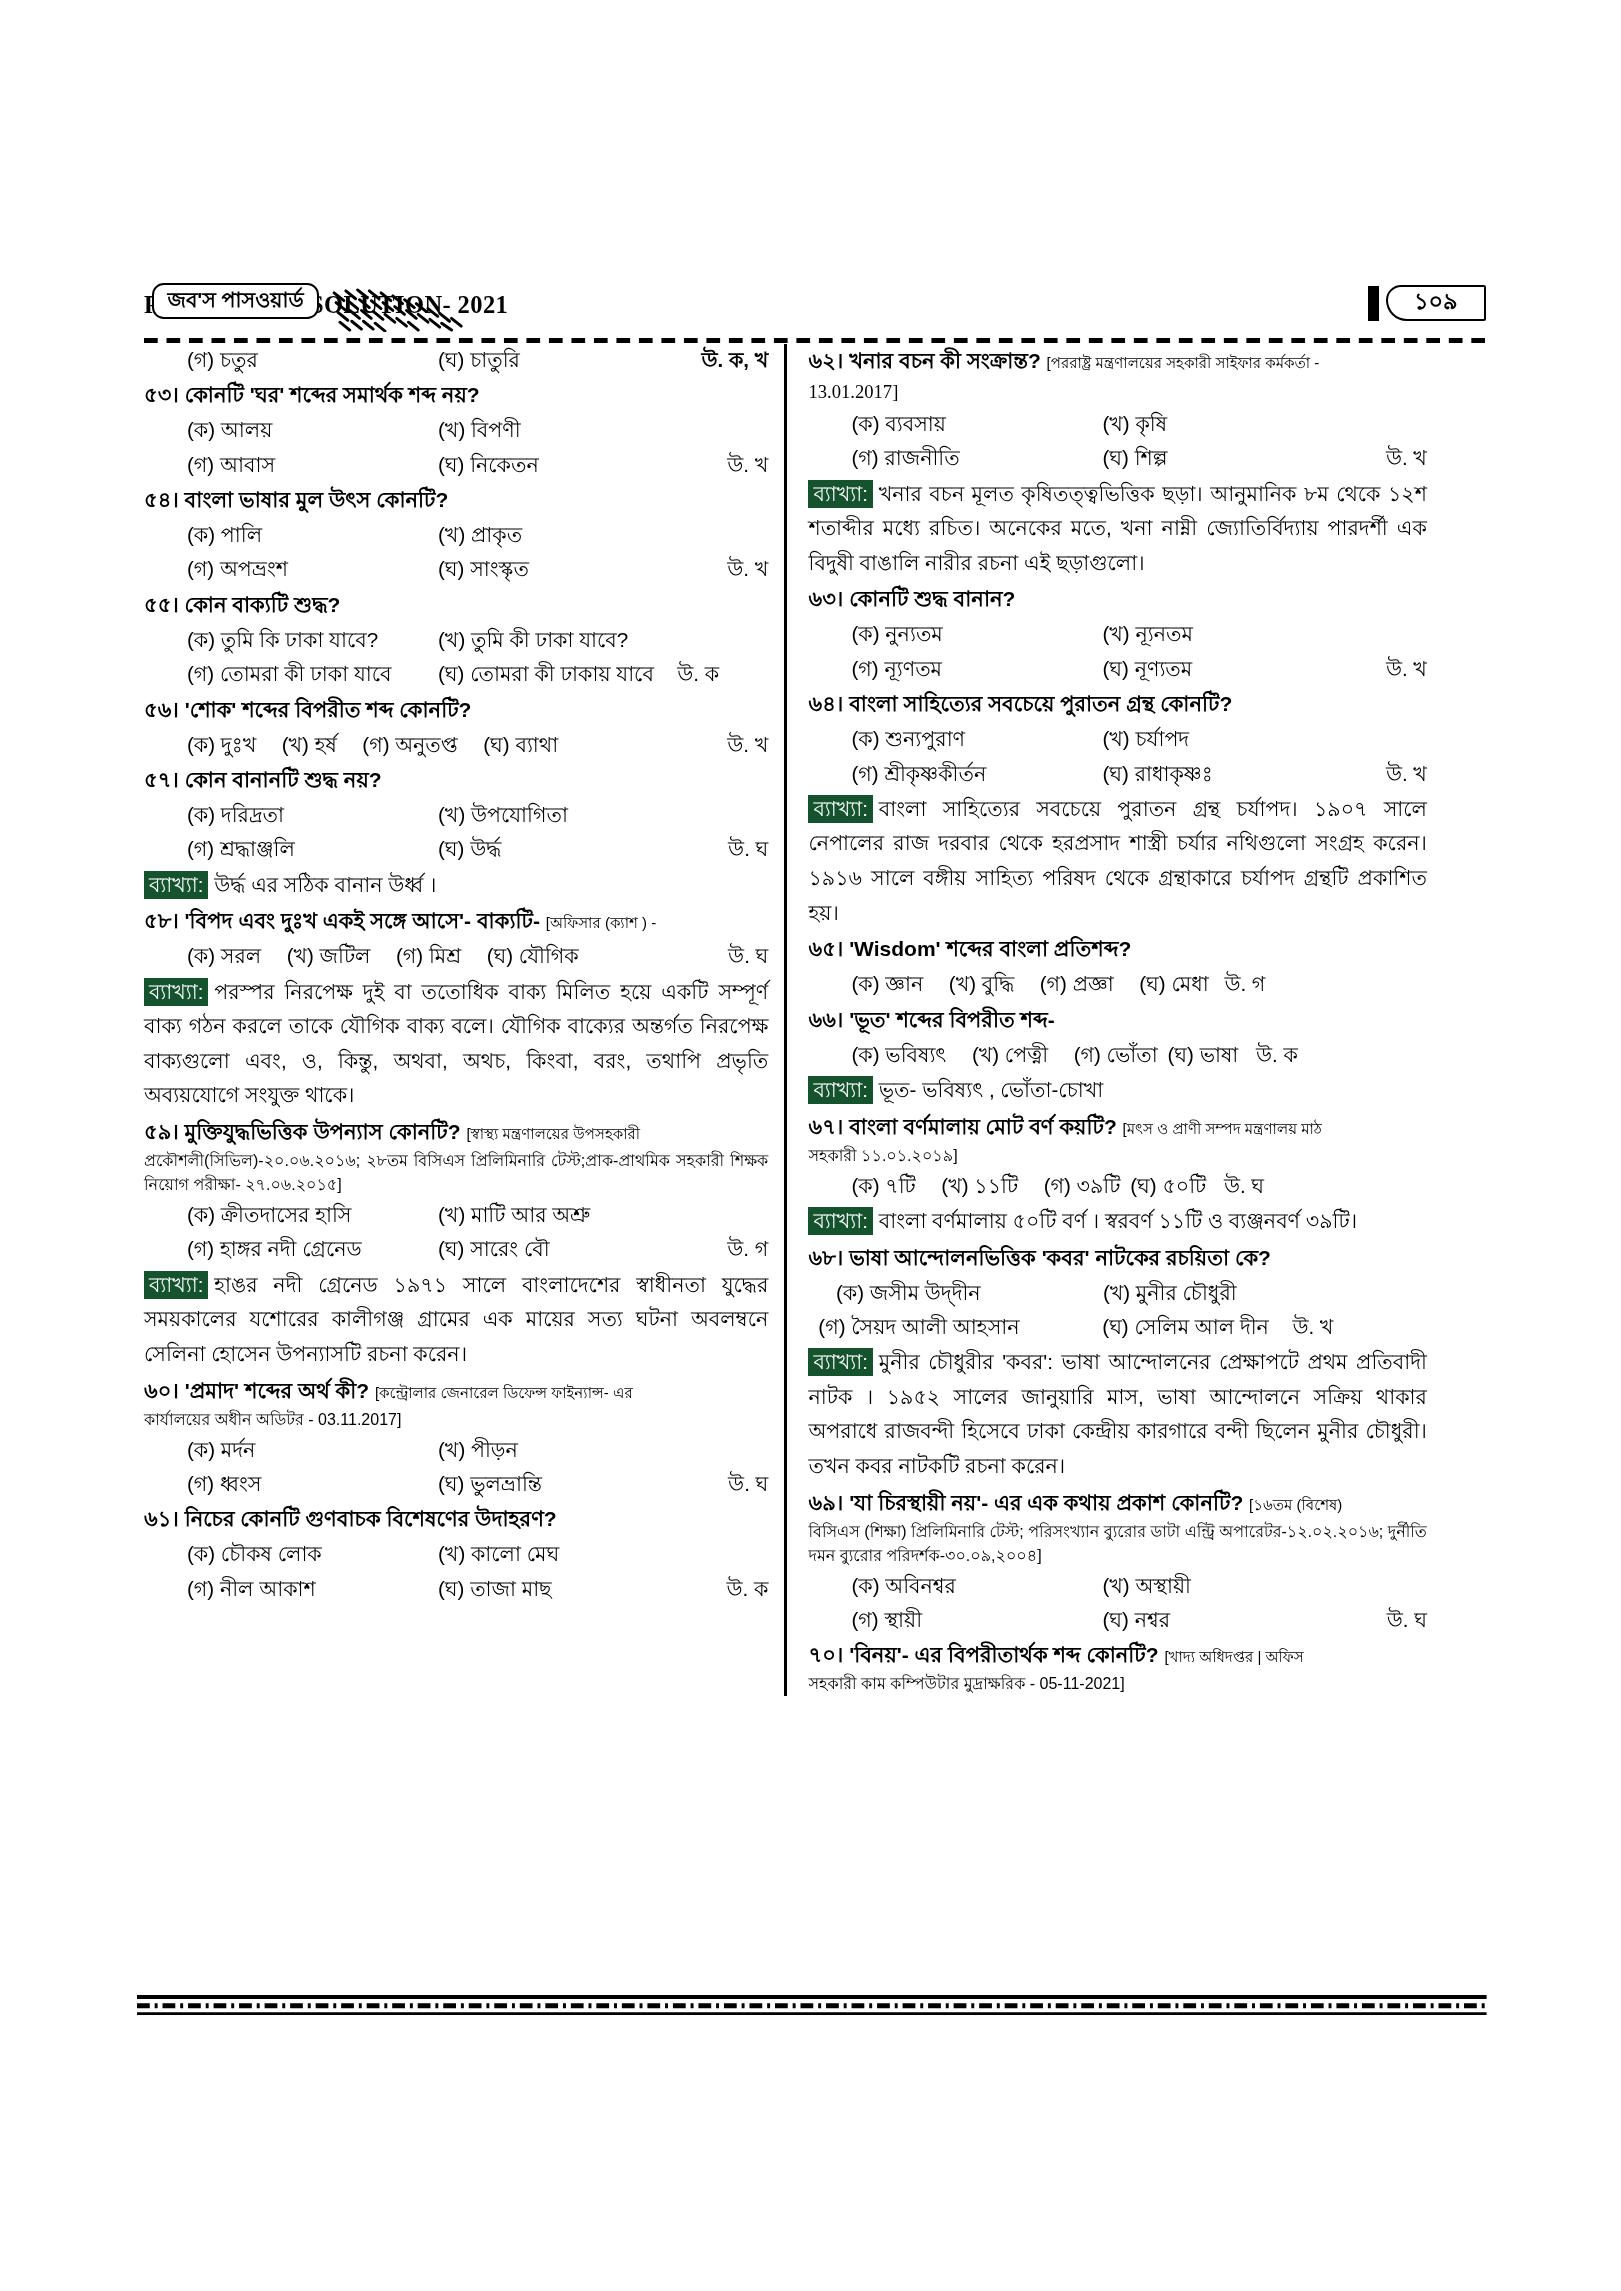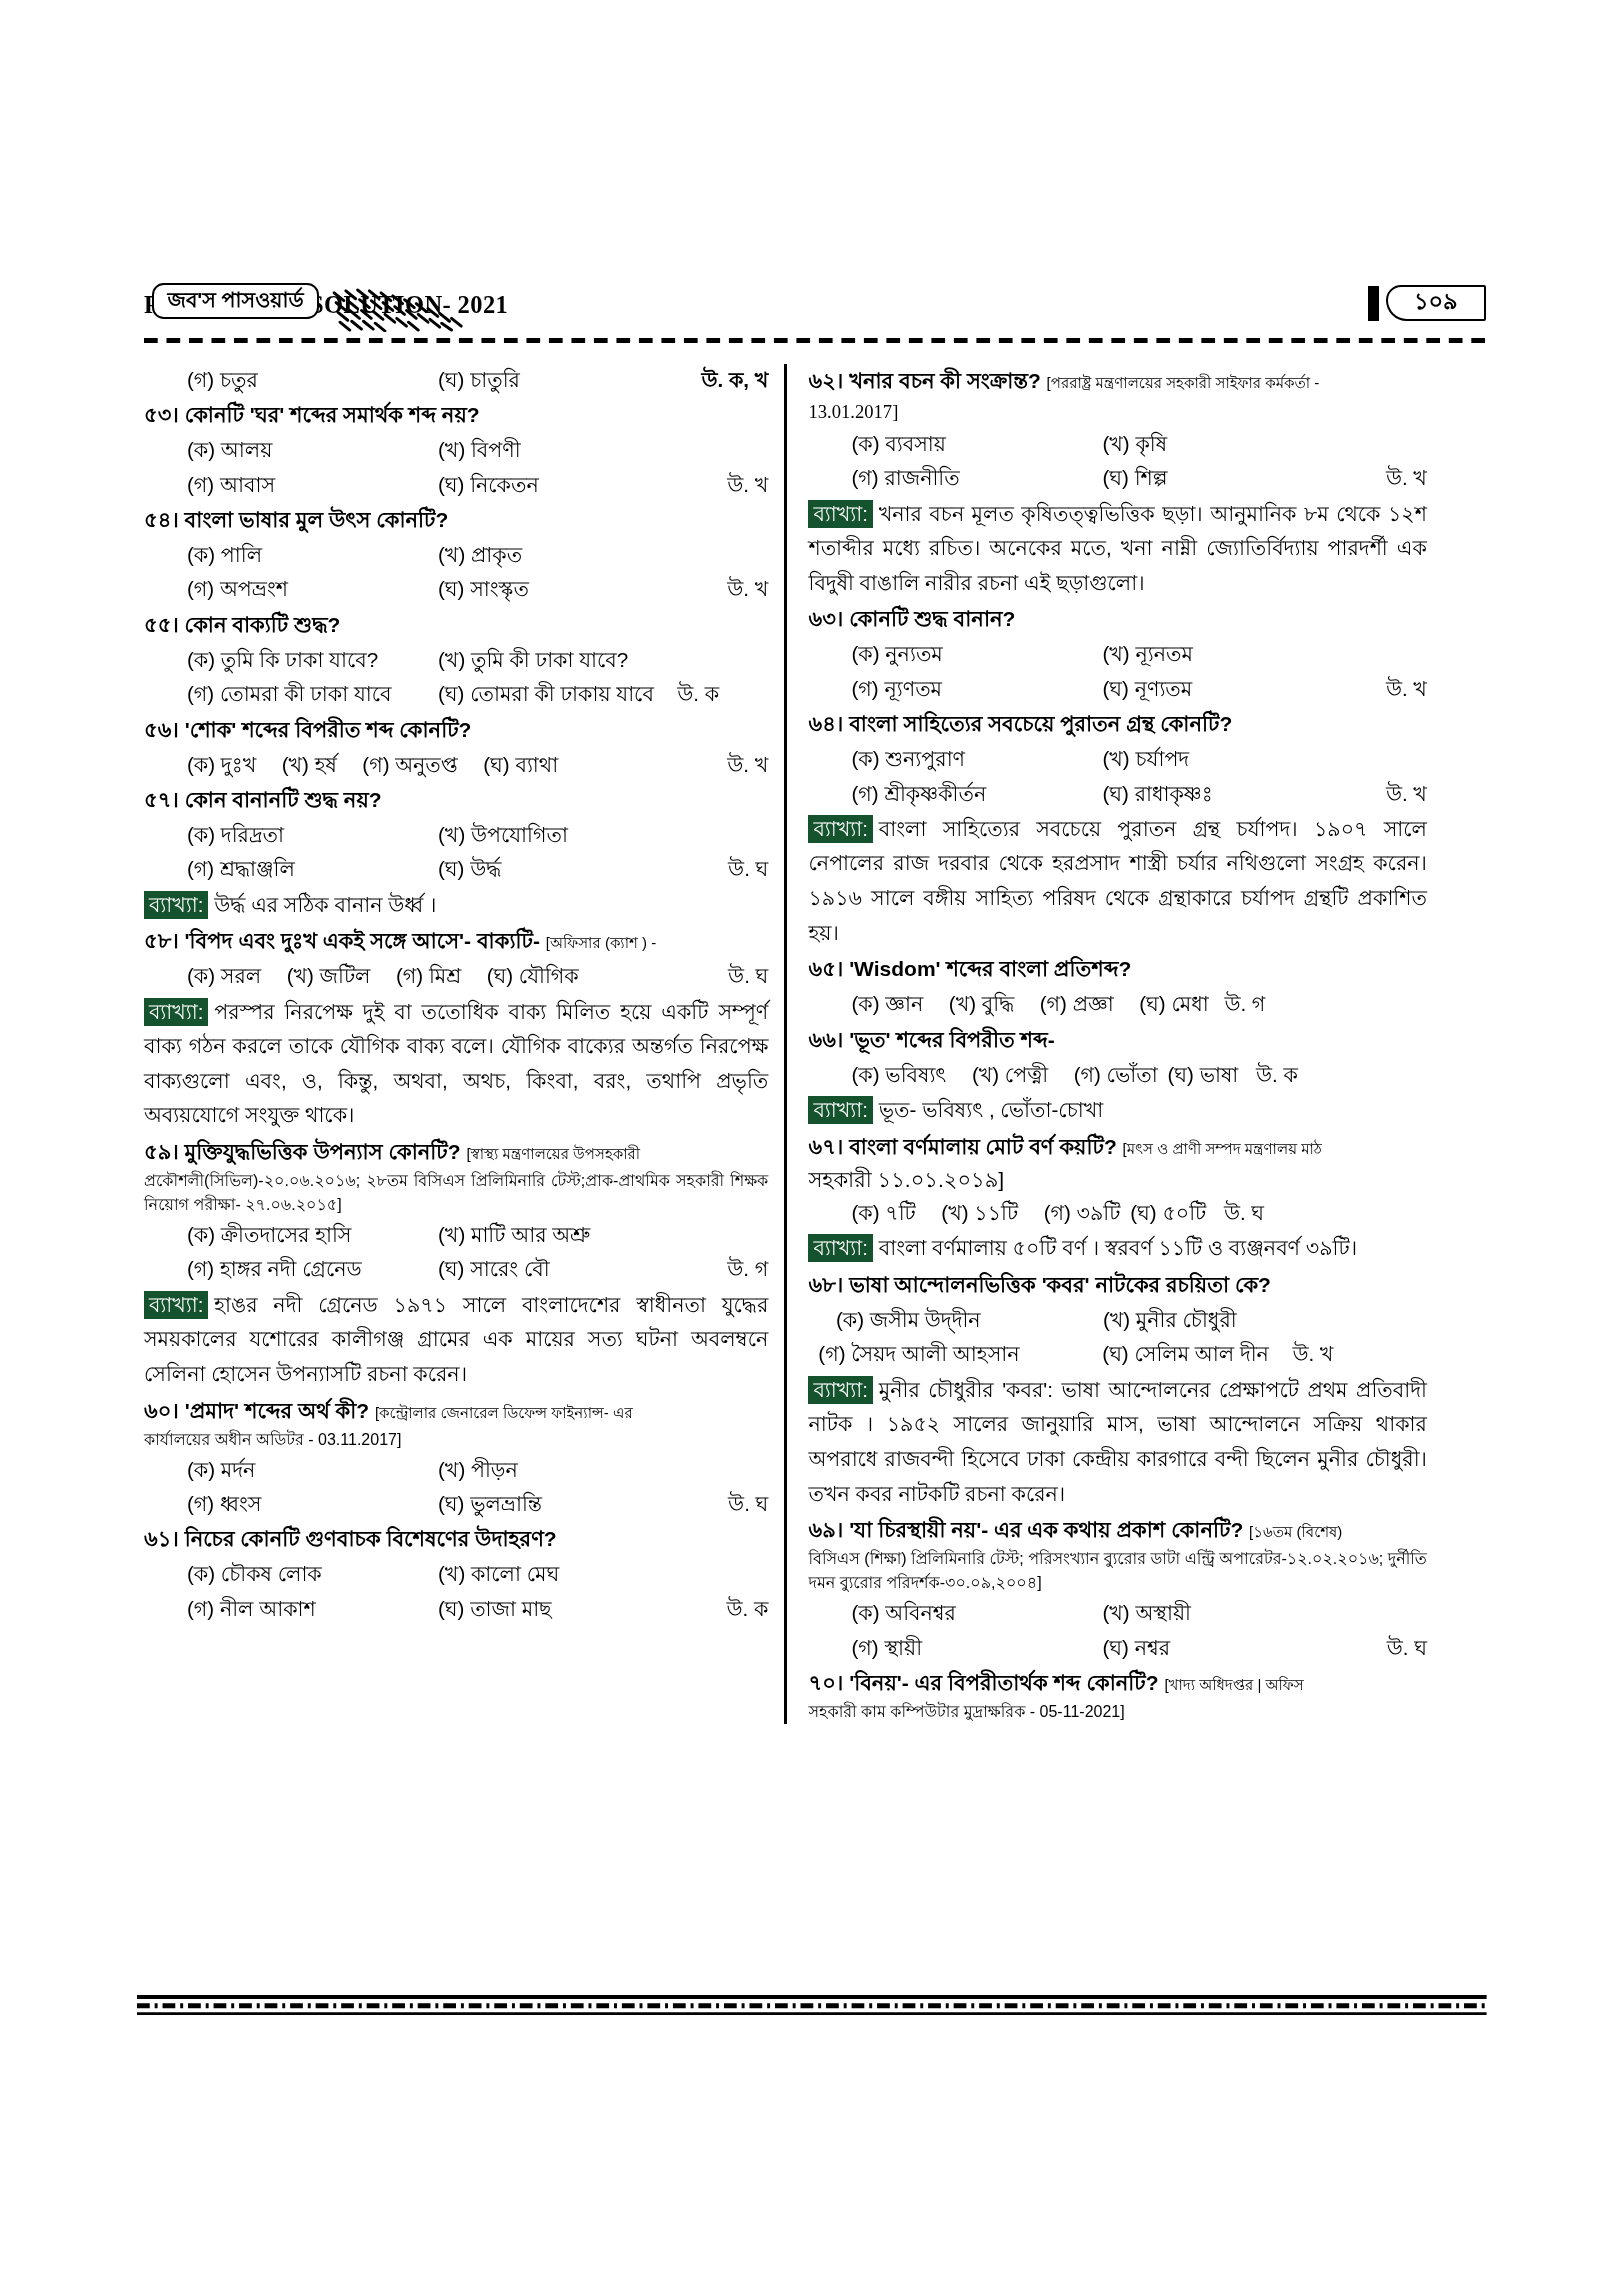--- a/index.html
+++ b/index.html
@@ -94,21 +94,21 @@
     left: 0;
     right: 0;
     top: 59px;
     height: 4.9px;
   }
 
   
   .columns {
     position: relative;
     display: flex;
-    margin-top: 22px;
+    margin-top: 2px;
   }
   .col {
     width: 640px;
     box-sizing: border-box;
   }
   .col-left { padding-right: 15.7px; }
   .col-right { padding-left: 21.6px; }
   .col-divider {
     width: 2.9px;
     background: #000;
@@ -444,21 +444,21 @@
             <div class="o" style="margin-right:7.8px">(ঘ) ভাষা</div>
             <div class="ans inline" style="margin-left:0">উ. ক</div>
           </div>
           <div class="expl">
             <span class="expl-tag">ব্যাখ্যা:</span><span>ভূত- ভবিষ্যৎ , ভোঁতা-চোখা</span>
           </div>
         </div>
 
         <div>
           <div class="q"><span>৬৭।</span> <span>বাংলা বর্ণমালায় মোট বর্ণ কয়টি?</span> <span class="src">[মৎস ও প্রাণী সম্পদ মন্ত্রণালয় মাঠ</span></div>
-          <div class="mono-src tight" style="font-family:'Liberation Sans',sans-serif;font-size:21px">সহকারী ১১.০১.২০১৯]</div>
+          <div class="mono-src tight" style="font-family:'Liberation Sans',sans-serif;font-size:16px">সহকারী ১১.০১.২০১৯]</div>
           <div class="opts four">
             <div class="o">(ক) ৭টি</div>
             <div class="o">(খ) ১১টি</div>
             <div class="o" style="margin-right:9.8px">(গ) ৩৯টি</div>
             <div class="o" style="margin-right:7.8px">(ঘ) ৫০টি</div>
             <div class="ans inline" style="margin-left:0">উ. ঘ</div>
           </div>
           <div class="expl">
             <span class="expl-tag">ব্যাখ্যা:</span><span>বাংলা বর্ণমালায় ৫০টি বর্ণ । স্বরবর্ণ ১১টি ও ব্যঞ্জনবর্ণ ৩৯টি।</span>
           </div>

